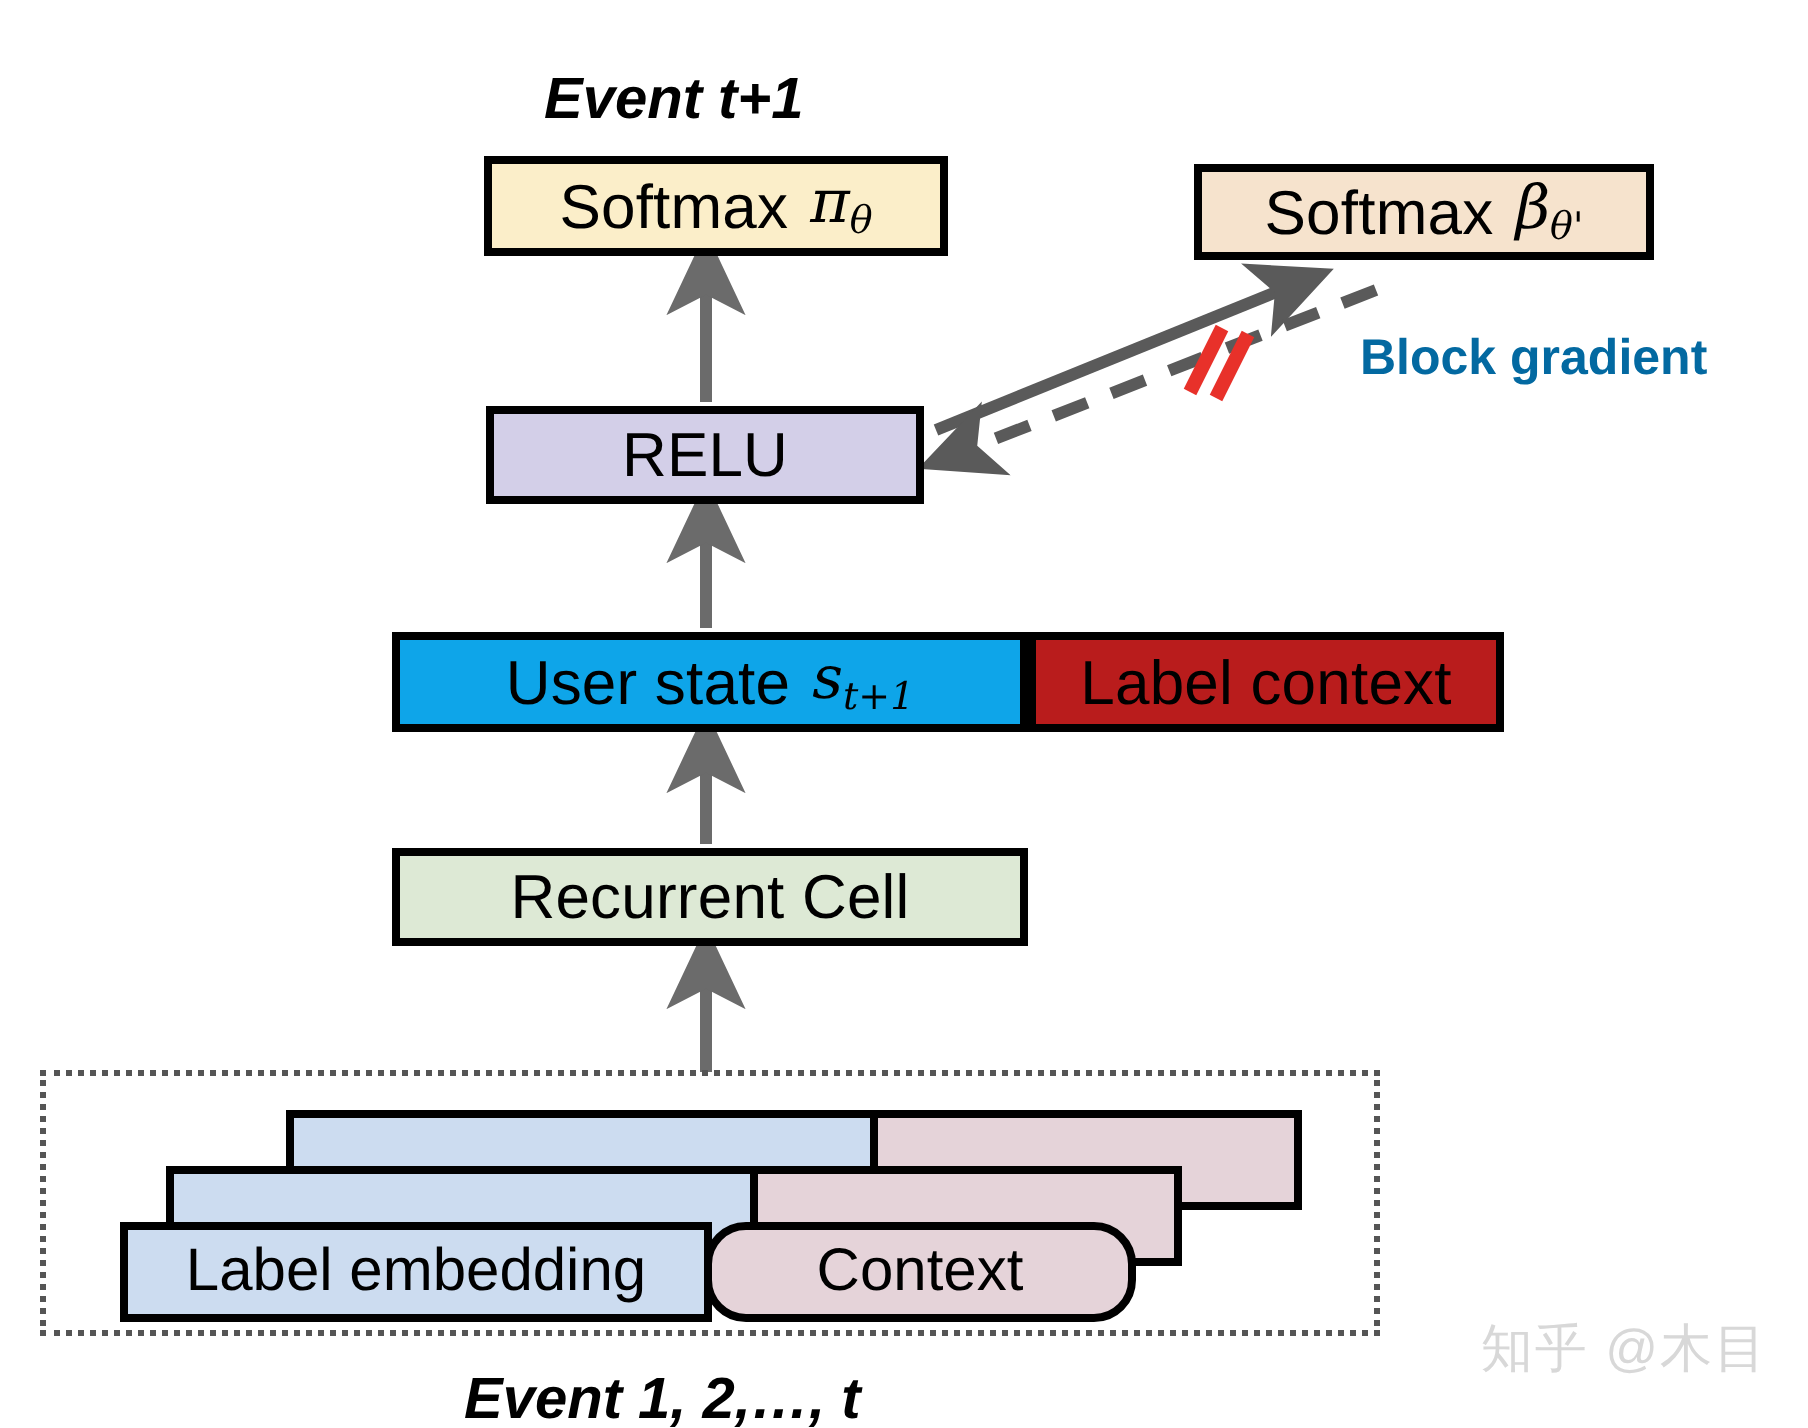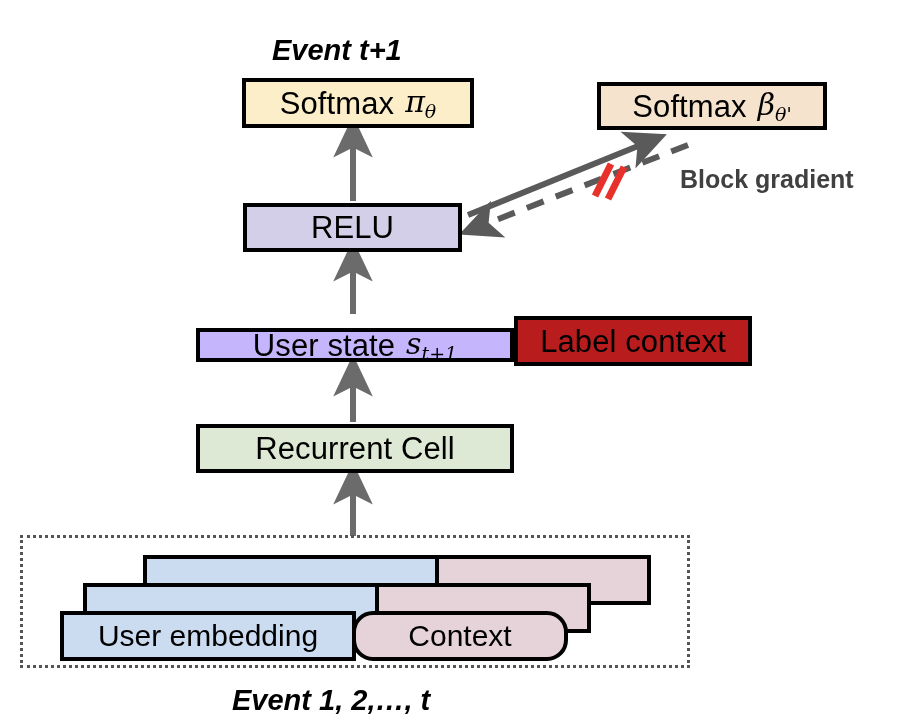--- a/index.html
+++ b/index.html
@@ -52,21 +52,21 @@
   }
   .greek {
     font-family: "DejaVu Serif", "Liberation Serif", serif;
     font-style: italic;
   }
 
   
   #softmax-pi   { left: 242px; top: 78px;  width: 232px; height: 50px; background: #fbeec9; }
   #softmax-beta { left: 597px; top: 82px;  width: 230px; height: 48px; background: #f6e3cd; }
   #relu         { left: 243px; top: 203px; width: 219px; height: 49px; background: #d3cfe8; }
-  #user-state   { left: 196px; top: 328px; width: 318px; height: 34px; background: #c4b5fd; }
+  #user-state   { left: 196px; top: 316px; width: 318px; height: 50px; background: #0ea5e9; }
   #label-ctx    { left: 514px; top: 316px; width: 238px; height: 50px; background: #b91c1c; }
   #recurrent    { left: 196px; top: 424px; width: 318px; height: 49px; background: #dde9d5; }
 
   
   .caption {
     position: absolute;
     font-family: "Liberation Sans", sans-serif;
     font-style: italic;
     font-weight: bold;
     font-size: 29px;
@@ -76,21 +76,21 @@
   }
   #caption-top    { left: 272px; top: 22px; }
   #caption-bottom { left: 232px; top: 672px; }
 
   
   #block-gradient-label {
     position: absolute;
     left: 680px; top: 165px;
     font-size: 25px;
     font-weight: bold;
-    color: #404040;
+    color: #0369a1;
     white-space: nowrap;
   }
 
   
   #event-group {
     position: absolute;
     left: 20px; top: 535px;
     width: 670px; height: 133px;
     box-sizing: border-box;
     border: 3px dotted #555;
@@ -219,25 +219,26 @@
       <div class="seg item" style="left:0px; top:0px; width:296px;">
         <span></span>
       </div>
       <div class="seg ctx" style="left:292px; top:0px; width:216px;">
         <span></span>
       </div>
     </div>
 
     <div class="stack-row" id="row2" style="left:0px; top:73px;">
       <div class="seg item" style="left:37px; top:0px; width:296px;">
-        <span>User embedding</span>
+        <span>Label embedding</span>
       </div>
       <div class="seg ctx" style="left:329px; top:0px; width:216px;border-radius:21px;">
         <span>Context</span>
       </div>
     </div>
 
   </div>
 
   <div class="caption" id="caption-bottom">Event 1, 2,…, t</div>
 
+  <div id="watermark">知乎 @木目</div>
 
 </div>
 
 </body></html>

